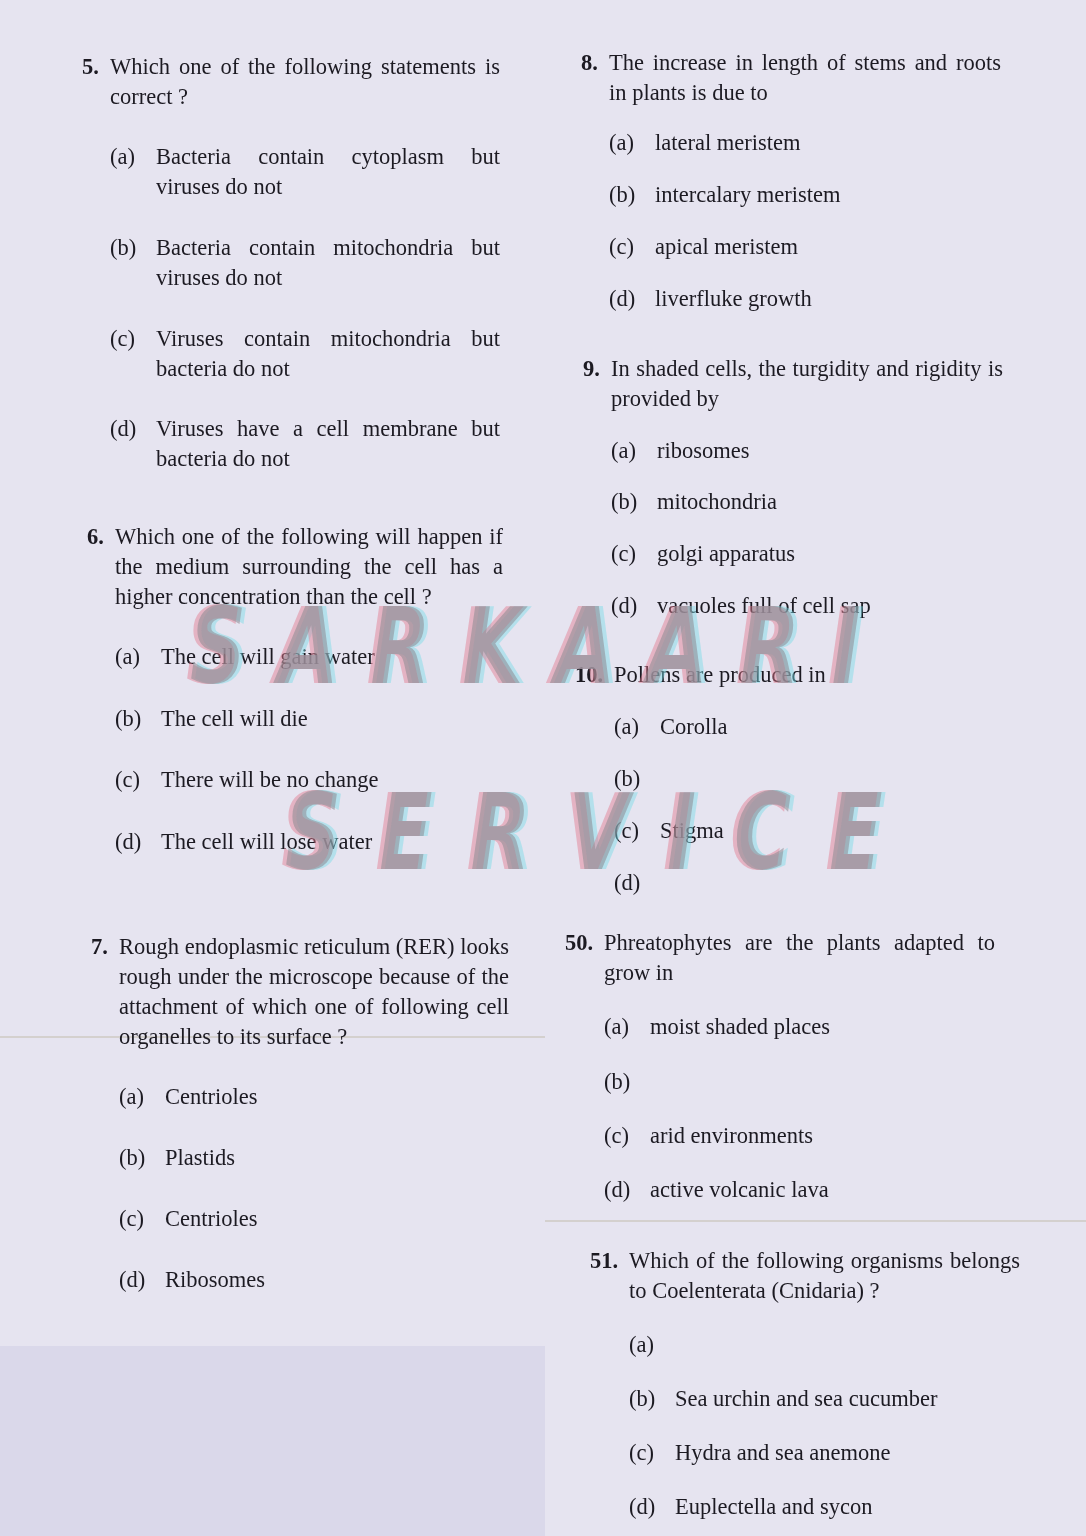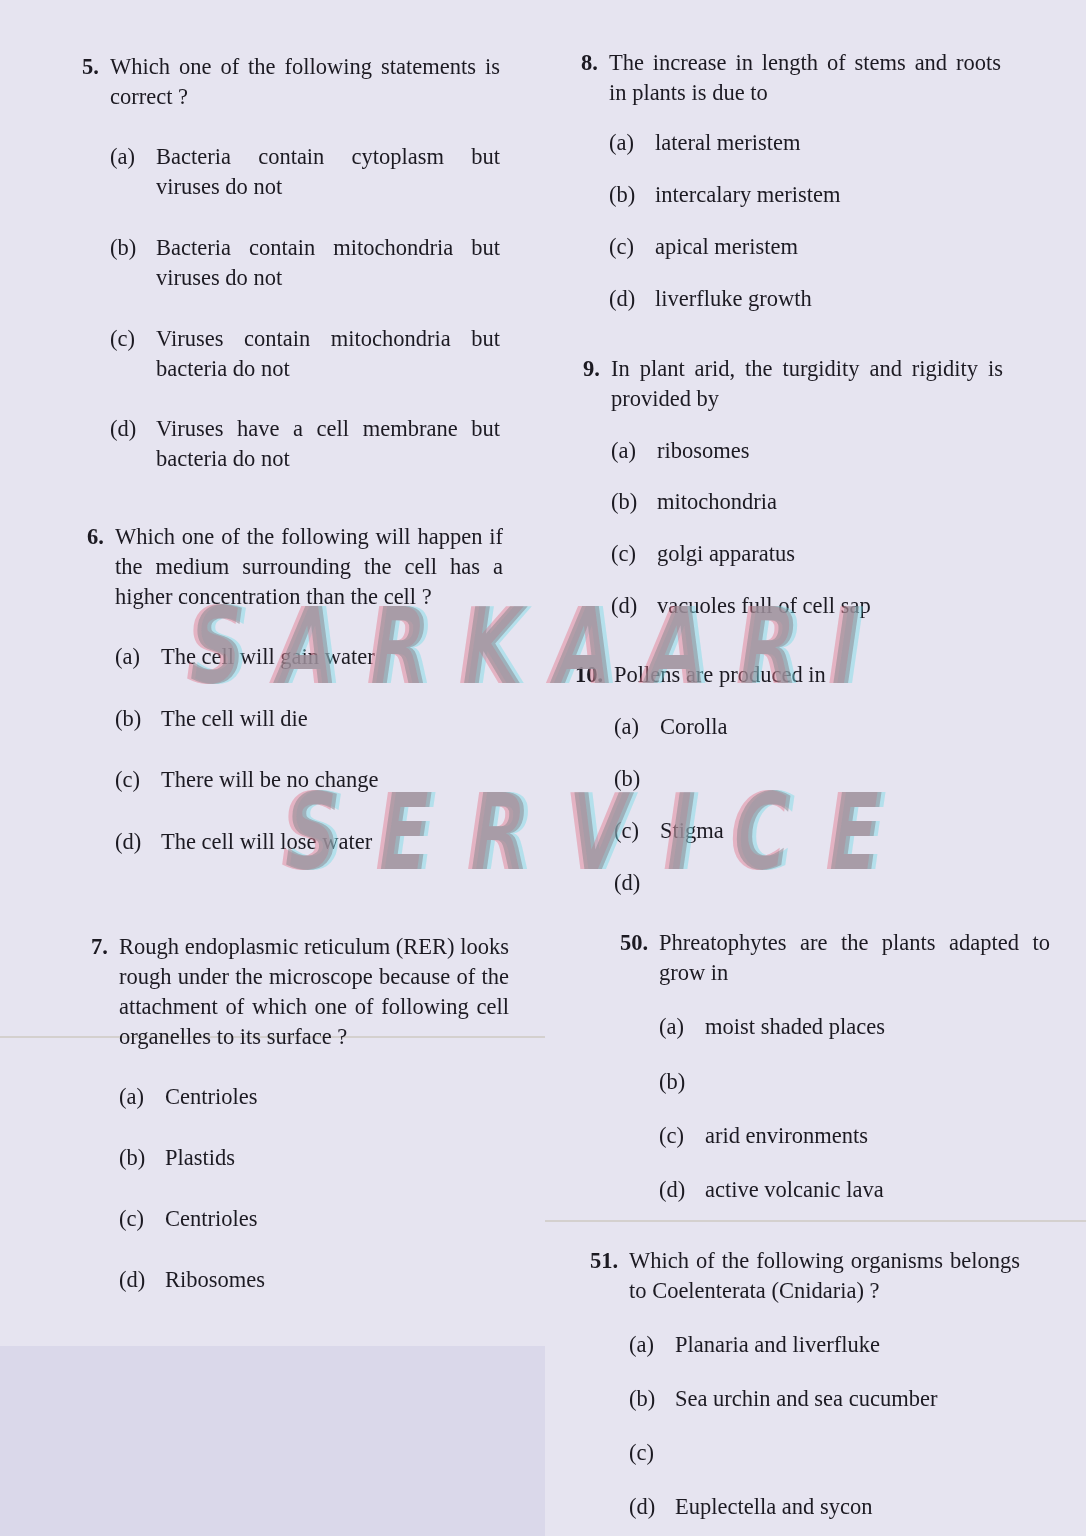--- a/index.html
+++ b/index.html
@@ -166,21 +166,21 @@
       <div class="opt" style="top:176px;">
         <span class="opt-label">(d)</span>
         <span class="opt-text">liverfluke growth</span>
       </div>
     </div>
   </div>
 
   <div class="q" style="left:583px; top:354px; width:420px;">
     <div class="q-stem">
       <span class="q-num">9.</span>
-      <span>In plant arid, the turgidity and rigidity is provided by</span>
+      <span>In shaded cells, the turgidity and rigidity is provided by</span>
     </div>
     <div class="opts" style="height:220px; width:392px;">
       <div class="opt" style="top:22px;">
         <span class="opt-label">(a)</span>
         <span class="opt-text">ribosomes</span>
       </div>
       <div class="opt" style="top:73px;">
         <span class="opt-label">(b)</span>
         <span class="opt-text">mitochondria</span>
       </div>
@@ -211,21 +211,21 @@
       <div class="opt" style="top:126px; left:39px;">
         <span class="opt-label">(c)</span>
         <span class="opt-text">Stigma</span>
       </div>
       <div class="opt" style="top:178px; left:39px;">
         <span class="opt-label">(d)</span>
       </div>
     </div>
   </div>
 
-  <div class="q" style="left:620px; top:928px; width:430px;">
+  <div class="q" style="left:565px; top:928px; width:430px;">
     <div class="q-stem" style="padding-left:39px;">
       <span class="q-num">50.</span>
       <span>Phreatophytes are the plants adapted to grow in</span>
     </div>
     <div class="opts" style="height:240px; width:390px;">
       <div class="opt" style="top:24px; left:39px;">
         <span class="opt-label">(a)</span>
         <span class="opt-text">moist shaded places</span>
       </div>
       <div class="opt" style="top:79px; left:39px;">
@@ -243,28 +243,28 @@
   </div>
 
   <div class="q" style="left:590px; top:1246px; width:430px;">
     <div class="q-stem" style="padding-left:39px;">
       <span class="q-num">51.</span>
       <span>Which of the following organisms belongs to Coelenterata (Cnidaria) ?</span>
     </div>
     <div class="opts" style="height:240px; width:391px;">
       <div class="opt" style="top:24px; left:39px;">
         <span class="opt-label">(a)</span>
-        <span class="opt-text">Planaria and liverfluke</span>
       </div>
       <div class="opt" style="top:78px; left:39px;">
         <span class="opt-label">(b)</span>
         <span class="opt-text">Sea urchin and sea cucumber</span>
       </div>
       <div class="opt" style="top:132px; left:39px;">
         <span class="opt-label">(c)</span>
+        <span class="opt-text">Hydra and sea anemone</span>
       </div>
       <div class="opt" style="top:186px; left:39px;">
         <span class="opt-label">(d)</span>
         <span class="opt-text">Euplectella and sycon</span>
       </div>
     </div>
   </div>
 
   <div class="watermark" style="left:190px; top:586px; font-size:78px; letter-spacing:32px;">SARKAARI</div>
   <div class="watermark" style="left:285px; top:772px; font-size:78px; letter-spacing:38px;">SERVICE</div>

